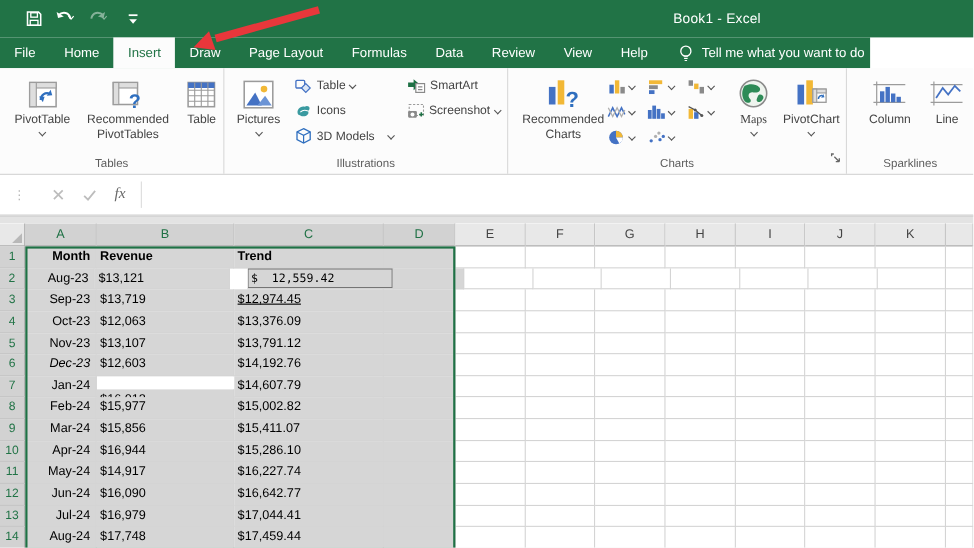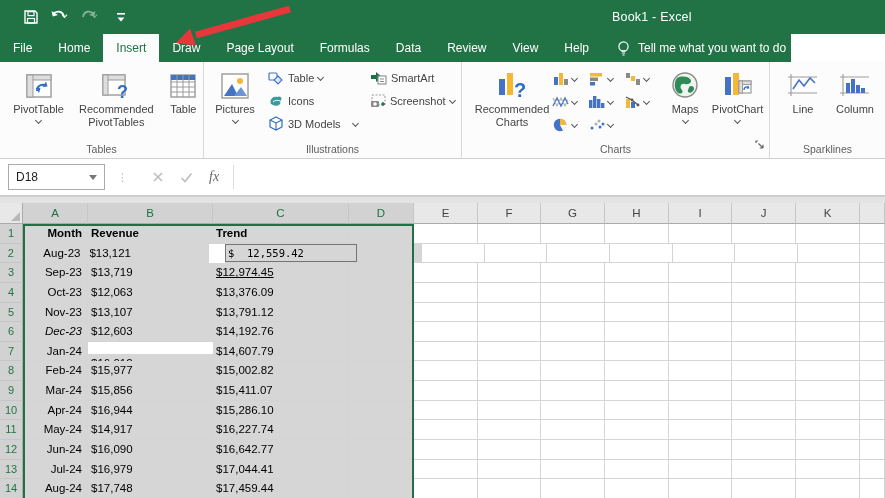--- a/index.html
+++ b/index.html
@@ -314,21 +314,21 @@
               <circle cx="4" cy="11" r="1.5" fill="#4472c4"></circle>
               <circle cx="8" cy="7" r="1.5" fill="#b0b0b0"></circle>
               <circle cx="12" cy="10" r="1.5" fill="#4472c4"></circle>
               <circle cx="11" cy="4" r="1.5" fill="#b0b0b0"></circle>
               <circle cx="15" cy="7" r="1.5" fill="#4472c4"></circle>
             </svg>
             <span class="chv"></span>
           </div>
           <div class="mgcell"></div>
         </div>
-        <div class="bigbtn" style="width:48px; padding-left:4px;">
+        <div class="bigbtn" style="width:48px; padding-left:4px;font-family:Liberation Serif, serif;">
           <span class="bicon">
             <svg width="32" height="32" viewBox="0 0 32 32">
               <circle cx="16" cy="15" r="12" fill="#eef4ee" stroke="#8a8a8a" stroke-width="1.4"></circle>
               <path d="M8 8 C12 6, 18 6, 21 9 C24 12, 20 15, 16 14 C12 13, 10 17, 13 20 C15 23, 11 25, 8 22 C5 18, 5 12, 8 8 Z" fill="#2e8b57"></path>
               <path d="M22 16 C25 16, 26 19, 24 21 C22 24, 18 23, 19 20 C20 18, 20 16, 22 16 Z" fill="#2e8b57"></path>
             </svg>
           </span>
           <span>Maps</span>
           <span class="chv chvrow"></span>
         </div>
@@ -352,51 +352,47 @@
       <div class="launcher">
         <svg width="10" height="10" viewBox="0 0 10 10">
           <path d="M1 3 V1 H3" fill="none" stroke="#666" stroke-width="1.2"></path>
           <path d="M3.5 3.5 L8 8 M8 8 V4.8 M8 8 H4.8" fill="none" stroke="#666" stroke-width="1.2"></path>
         </svg>
       </div>
     </div>
 
     <div class="rgroup" style="width:115px;">
       <div class="grow" style="padding-left:14px; gap:8px;">
-        <div class="bigbtn" style="width:38px;">
-          <span class="bicon">
-            <svg width="34" height="30" viewBox="0 0 34 30">
-              <path d="M5 3 V25 M2 22 H31 M2 6 H31" stroke="#9b9b9b" stroke-width="1.1" fill="none"></path>
-              <path d="M7 18 L13 9 L18 15 L24 7 L29 12" fill="none" stroke="#4472c4" stroke-width="1.6"></path>
-            </svg>
-          </span>
-          <span>Line</span>
-        </div>
         <div class="bigbtn" style="width:50px;">
           <span class="bicon">
             <svg width="34" height="30" viewBox="0 0 34 30">
               <path d="M5 3 V25 M2 22 H31 M2 6 H31" stroke="#9b9b9b" stroke-width="1.1" fill="none"></path>
               <rect x="8" y="12" width="4" height="10" fill="#4472c4"></rect>
               <rect x="13" y="8" width="4" height="14" fill="#4472c4"></rect>
               <rect x="18" y="14" width="4" height="8" fill="#4472c4"></rect>
               <rect x="23" y="17" width="4" height="5" fill="#4472c4"></rect>
             </svg>
           </span>
           <span>Column</span>
         </div>
+        <div class="bigbtn" style="width:38px;">
+          <span class="bicon">
+            <svg width="34" height="30" viewBox="0 0 34 30">
+              <path d="M5 3 V25 M2 22 H31 M2 6 H31" stroke="#9b9b9b" stroke-width="1.1" fill="none"></path>
+              <path d="M7 18 L13 9 L18 15 L24 7 L29 12" fill="none" stroke="#4472c4" stroke-width="1.6"></path>
+            </svg>
+          </span>
+          <span>Line</span>
+        </div>
       </div>
       <div class="glabel">Sparklines</div>
     </div>
   </div>
 
   <div class="fbar">
-    <div class="namebox">
-      <span>D18</span>
-      <span class="nbchv"></span>
-    </div>
     <div class="fdots">⋮</div>
     <div class="fbtns">
       <svg width="12" height="12" viewBox="0 0 12 12">
         <path d="M2 2 L10 10 M10 2 L2 10" stroke="#bdbdbd" stroke-width="1.6"></path>
       </svg>
       <svg width="13" height="11" viewBox="0 0 13 11">
         <path d="M1.5 6 L5 9.5 L11.5 1.5" fill="none" stroke="#bdbdbd" stroke-width="1.6"></path>
       </svg>
       <span class="fx">fx</span>
     </div>

